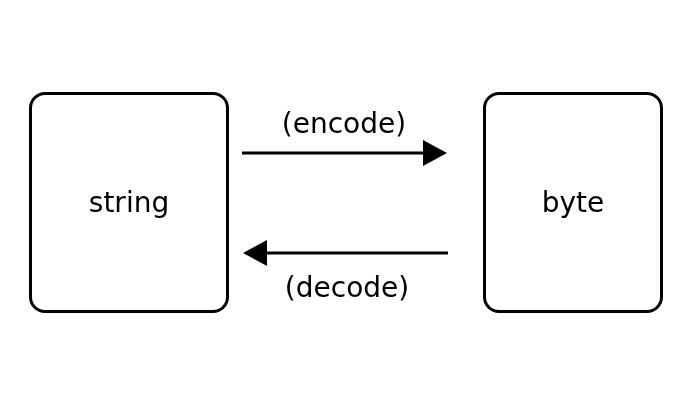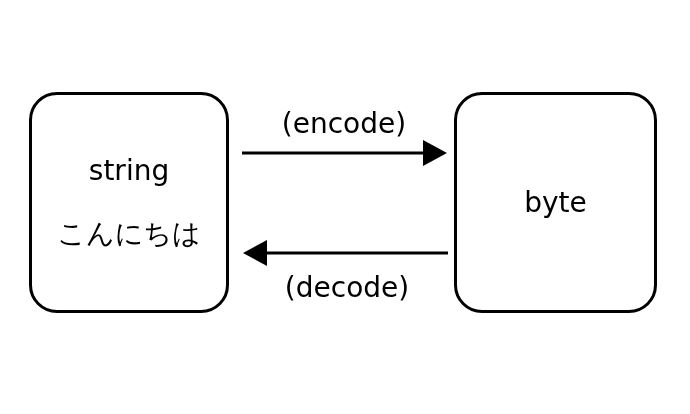--- a/index.html
+++ b/index.html
@@ -15,30 +15,30 @@
     color: #000000;
     font-family: "DejaVu Sans", "Liberation Sans", sans-serif;
     overflow: hidden;
   }
   .box {
     position: absolute;
     top: 92px;
     height: 221px;
     box-sizing: border-box;
     border: 3px solid #000000;
-    border-radius: 28px;
+    border-radius: 16px;
     background: #ffffff;
     display: flex;
     flex-direction: column;
     align-items: center;
     justify-content: center;
     gap: 29px;
   }
   .box-left  { left: 29px;  width: 200px; }
-  .box-right { left: 454px; width: 203px; }
+  .box-right { left: 483px; width: 180px; }
   .box-text {
     font-size: 28px;
     line-height: 34px;
     white-space: nowrap;
     text-align: center;
   }
   .arrow-label {
     position: absolute;
     width: 220px;
     font-size: 28px;
@@ -67,21 +67,20 @@
       <polygon points="423,140 447,153 423,166" fill="#000000"></polygon>
     </g>
     <g>
       <line x1="448" y1="253" x2="264" y2="253" stroke="#000000" stroke-width="3"></line>
       <polygon points="267,240 243,253 267,266" fill="#000000"></polygon>
     </g>
   </svg>
 
   <div class="box box-left">
     <div class="box-text">string</div>
-    <div class="box-text">こんにちは</div>
   </div>
 
   <div class="box box-right">
     <div class="box-text">byte</div>
   </div>
 
   <div class="arrow-label label-decode">(decode)</div>
 
   <div class="arrow-label label-encode">(encode)</div>
 

